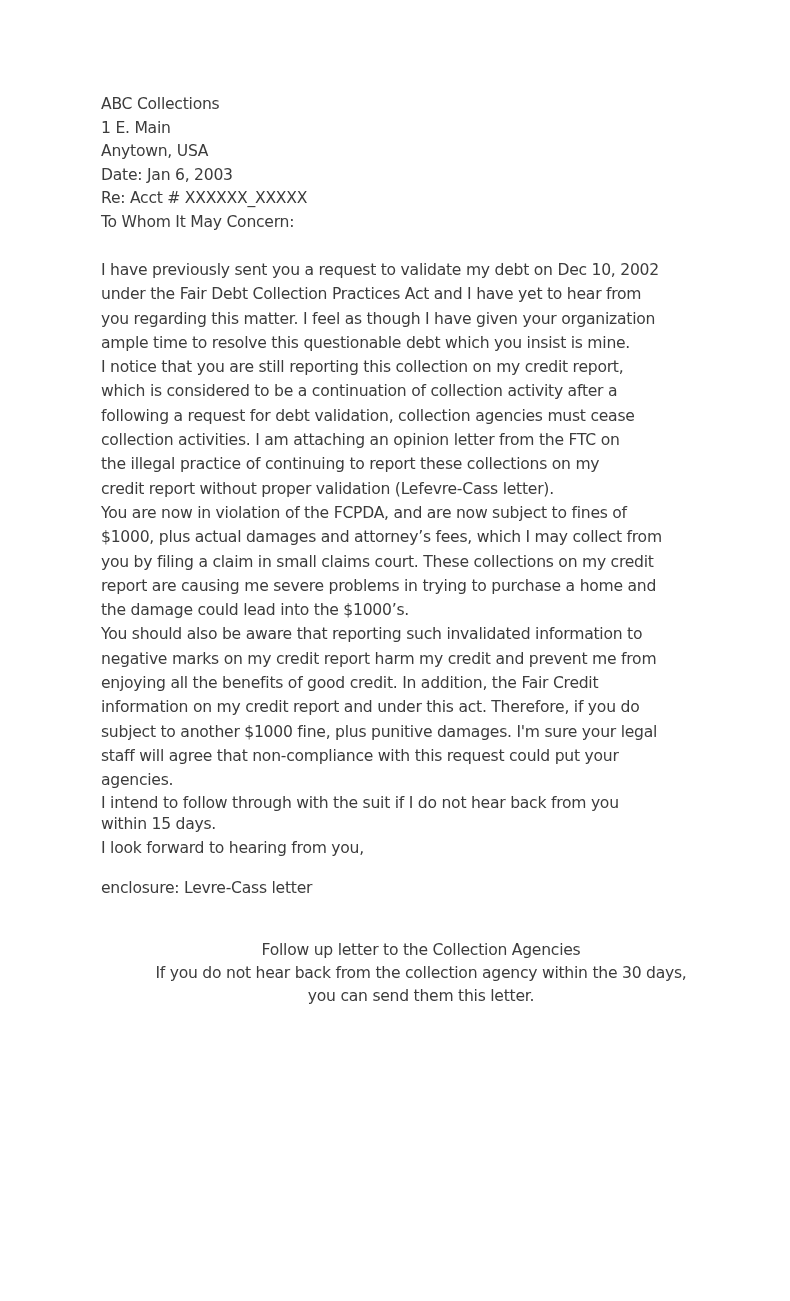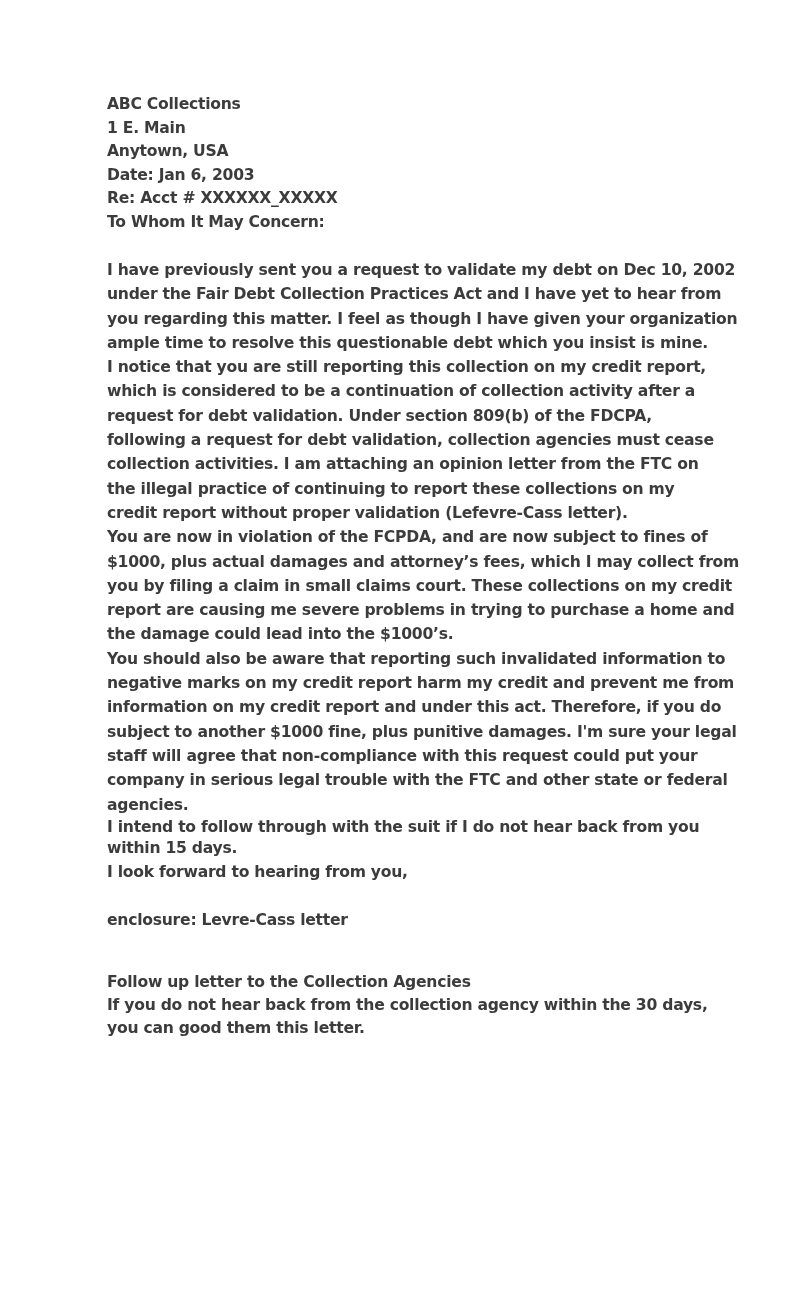--- a/index.html
+++ b/index.html
@@ -10,39 +10,38 @@
     body {
       width: 790px;
       height: 1301px;
       position: relative;
       overflow: hidden;
       font-family: "DejaVu Sans", sans-serif;
       color: #3c3c3c;
     }
     .page {
       position: absolute;
-      left: 107px;
+      left: 101px;
       top: 93px;
       width: 640px;
-      font-weight: bold;
     }
     .line {
       font-size: 15.6px;
       line-height: 24.3px;
       white-space: nowrap;
       letter-spacing: -0.25px;
     }
     .header-block .line { line-height: 23.5px; }
     .block { margin: 0; }
     .gap-body { height: 24px; }
     .closing { margin-top: 0; }
-    .enclosure { margin-top: 24px; }
+    .enclosure { margin-top: 16px; }
     .followup { margin-top: 39px; }
     .tight .line { line-height: 21.5px; }
-    .followup .line { line-height: 23px; }
+    .followup .line { line-height: 23px; text-align: center; }
   </style>
 </head>
 <body>
 
 <div class="page">
 
   <div class="block header-block">
     <div class="line">ABC Collections</div>
     <div class="line">1 E. Main</div>
     <div class="line">Anytown, USA</div>
@@ -53,51 +52,50 @@
 
   <div class="gap-body"></div>
 
   <div class="block">
     <div class="line">I have previously sent you a request to validate my debt on Dec 10, 2002</div>
     <div class="line">under the Fair Debt Collection Practices Act and I have yet to hear from</div>
     <div class="line">you regarding this matter. I feel as though I have given your organization</div>
     <div class="line">ample time to resolve this questionable debt which you insist is mine.</div>
     <div class="line">I notice that you are still reporting this collection on my credit report,</div>
     <div class="line">which is considered to be a continuation of collection activity after a</div>
-    <div class="line">request for debt validation. Under section 809(b) of the FDCPA,</div>
     <div class="line">following a request for debt validation, collection agencies must cease</div>
     <div class="line">collection activities. I am attaching an opinion letter from the FTC on</div>
     <div class="line">the illegal practice of continuing to report these collections on my</div>
     <div class="line">credit report without proper validation (Lefevre-Cass letter).</div>
     <div class="line">You are now in violation of the FCPDA, and are now subject to fines of</div>
     <div class="line">$1000, plus actual damages and attorney’s fees, which I may collect from</div>
     <div class="line">you by filing a claim in small claims court. These collections on my credit</div>
     <div class="line">report are causing me severe problems in trying to purchase a home and</div>
     <div class="line">the damage could lead into the $1000’s.</div>
     <div class="line">You should also be aware that reporting such invalidated information to</div>
     <div class="line">negative marks on my credit report harm my credit and prevent me from</div>
+    <div class="line">enjoying all the benefits of good credit. In addition, the Fair Credit</div>
     <div class="line">information on my credit report and under this act. Therefore, if you do</div>
     <div class="line">subject to another $1000 fine, plus punitive damages. I'm sure your legal</div>
     <div class="line">staff will agree that non-compliance with this request could put your</div>
-    <div class="line">company in serious legal trouble with the FTC and other state or federal</div>
     <div class="line">agencies.</div>
   </div>
 
   <div class="block tight">
     <div class="line">I intend to follow through with the suit if I do not hear back from you</div>
     <div class="line">within 15 days.</div>
   </div>
 
   <div class="block closing">
     <div class="line">I look forward to hearing from you,</div>
   </div>
 
   <div class="block enclosure">
     <div class="line">enclosure: Levre-Cass letter</div>
   </div>
 
   <div class="block followup">
     <div class="line">Follow up letter to the Collection Agencies</div>
     <div class="line">If you do not hear back from the collection agency within the 30 days,</div>
-    <div class="line">you can good them this letter.</div>
+    <div class="line">you can send them this letter.</div>
   </div>
 
 </div>
 
 </body></html>

